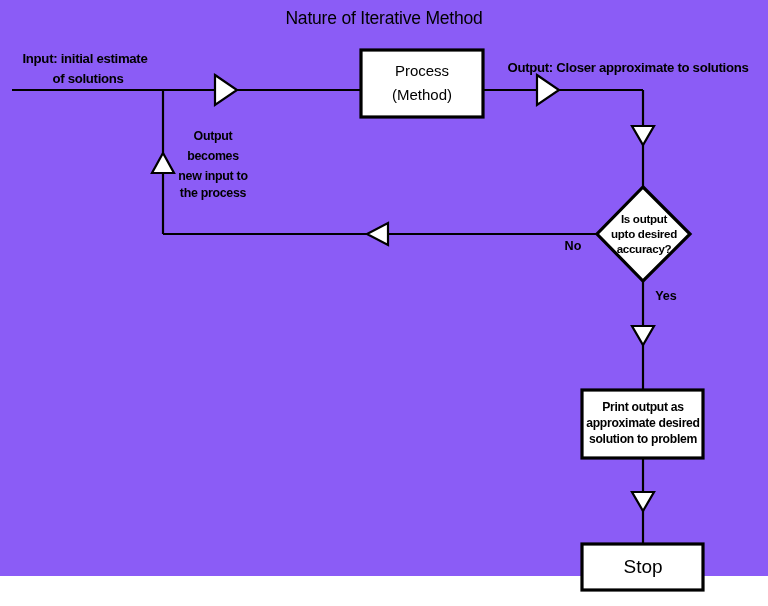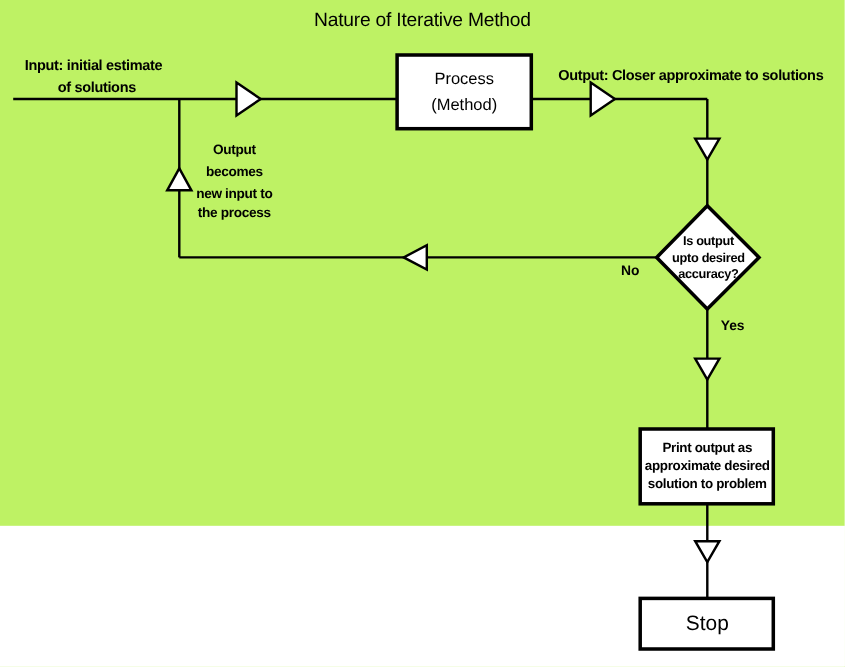--- a/index.html
+++ b/index.html
@@ -10,22 +10,22 @@
   body {
     width: 768px;
     height: 606px;
     font-family: "Liberation Sans", sans-serif;
     color: #000000;
     overflow: hidden;
   }
   #canvas {
     position: relative;
     width: 768px;
-    height: 478px;
-    background: #bef264;
+    height: 576px;
+    background: #8b5cf6;
   }
   svg#flow {
     position: absolute;
     left: 0;
     top: 0;
     width: 768px;
     height: 606px;
   }
   .edge-line {
     stroke: #000000;

